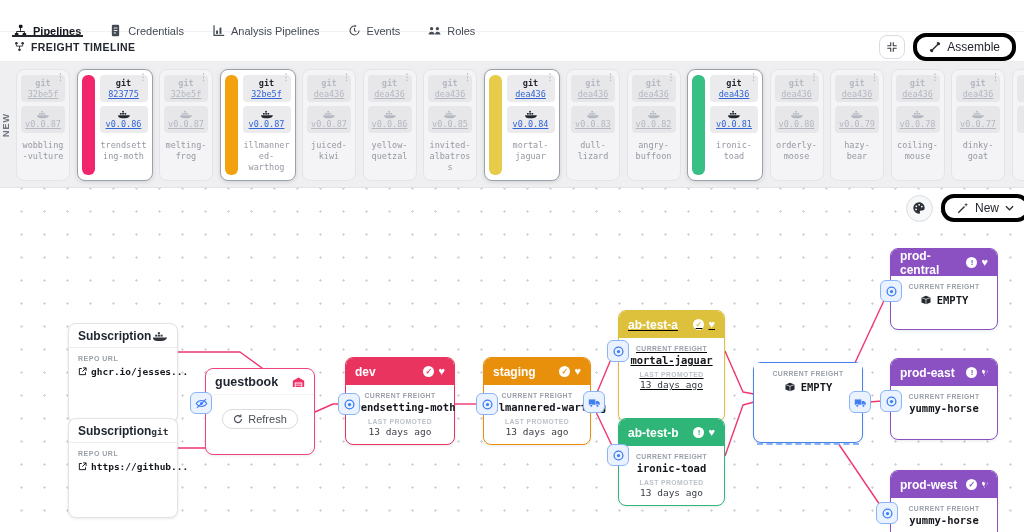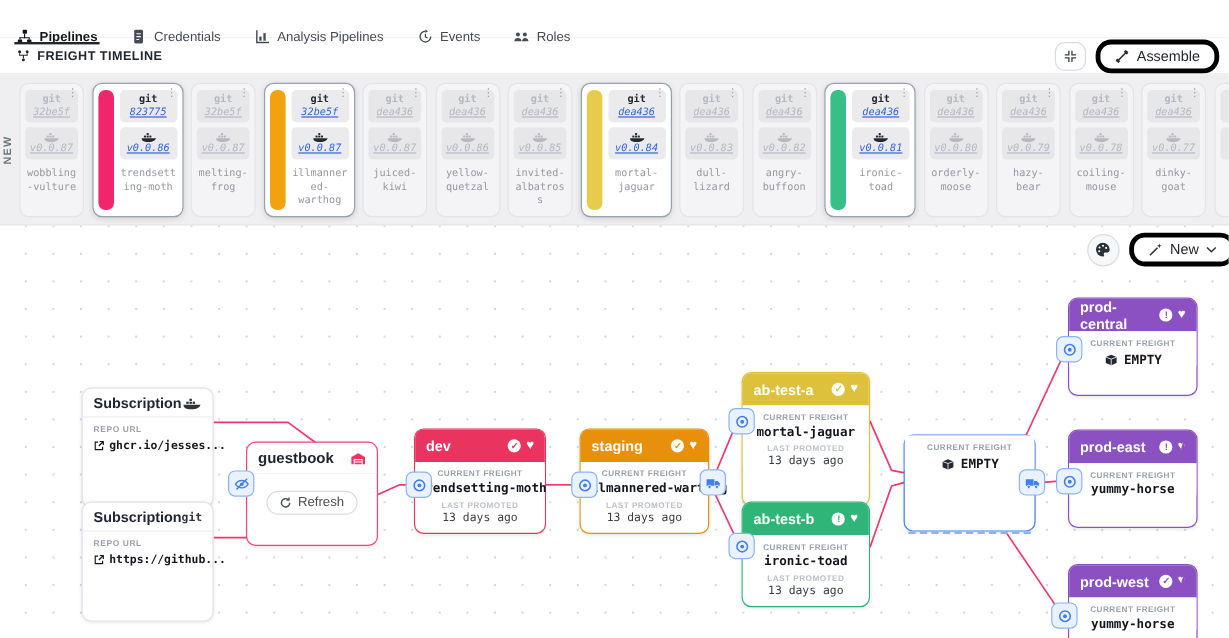--- a/index.html
+++ b/index.html
@@ -45,21 +45,21 @@
     box-shadow:0 1px 4px rgba(40,45,60,.15); }
   .fcard .bar { width:13px; border-radius:6px; margin-right:5px; flex:0 0 13px; }
   .fcol { flex:1; display:flex; flex-direction:column; align-items:center; min-width:0; }
   .fdots { position:absolute; top:3px; right:4px; font-size:9px; color:#9aa0aa;
     cursor:pointer; line-height:1; }
   .chip { width:100%; background:#e7e7ea; border-radius:4px; height:27px; margin-bottom:4px;
     display:flex; flex-direction:column; align-items:center; justify-content:center;
     font-size:8.5px; color:#b4b8c1; }
   .chip .chip-top { font-family:"DejaVu Sans Mono", monospace; font-weight:bold; line-height:1.2; }
   .chip a { font-family:"DejaVu Sans Mono", monospace; font-size:8.5px; color:#b4b8c1;
-    text-decoration:underline; line-height:1.2;font-style:italic; }
+    text-decoration:underline; line-height:1.2; }
   .fcard.active .chip { background:#ebebee; }
   .fcard.active .chip .chip-top { color:#23272e; }
   .fcard.active .chip svg { color:#23272e; }
   .chip svg { width:14px; height:9px; color:#b4b8c1; }
   .fcard.active .chip a { color:#3265d6; }
   .fname { margin-top:3px; font-family:"DejaVu Sans Mono", monospace; font-size:8.5px;
     color:#9599a2; text-align:center; line-height:1.3; overflow-wrap:break-word; width:100%; }
 
   
   .graph { position:relative; height:344px; background:#fff;
@@ -642,21 +642,21 @@
             <span class="heart solid">♥</span>
           </span>
     </div>
         <div class="sbody">
           <div class="tinylabel">CURRENT FREIGHT</div>
           <div class="fr-name">illmannered-warthog</div>
           <div class="tinylabel dim">LAST PROMOTED</div>
       <div class="fr-ago">13 days ago</div>
         </div>
       </div>
-      <div class="node stage" style="left: 618px; top: 122px; width: 107px; height: 112px; border: 1px solid rgb(221, 193, 61);">
+      <div class="node stage" style="left: 618px; top: 122px; width: 107px; height: 112px; border: 1px solid rgb(221, 193, 61); text-decoration: underline;">
         <div class="shead" style="background:#ddc13d">
       <span>ab-test-a</span>
       <span class="shead-icons">
             <span class="badge-circ" style="color:#ddc13d">✓</span>
             <span class="heart solid">♥</span>
           </span>
     </div>
         <div class="sbody">
           <div class="tinylabel">CURRENT FREIGHT</div>
           <div class="fr-name">mortal-jaguar</div>

